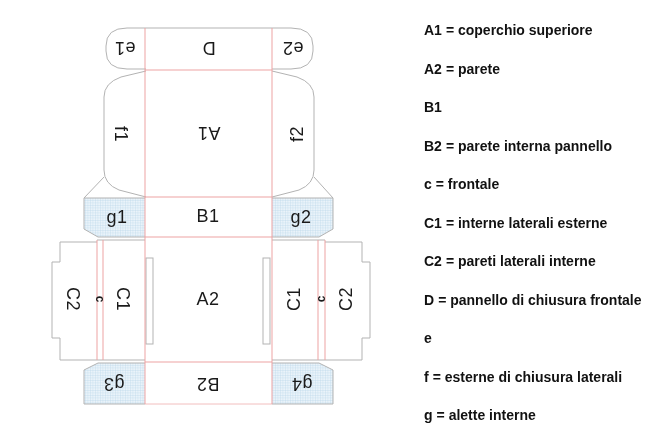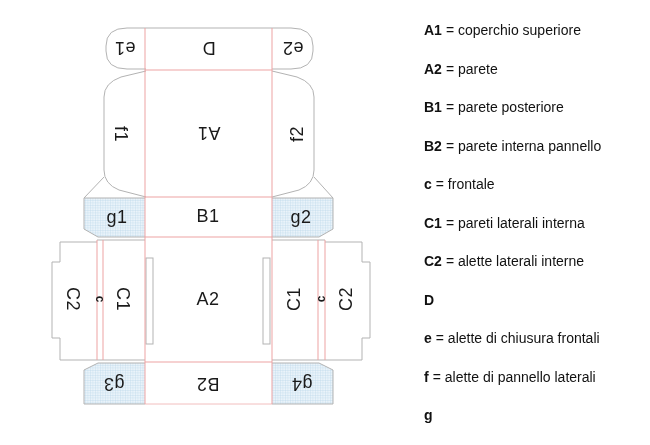--- a/index.html
+++ b/index.html
@@ -11,21 +11,21 @@
   .cut{fill:none;stroke:var(--cut-line);stroke-width:1;}
   .fold{fill:none;stroke:var(--fold-line);stroke-width:1;}
   .fold-light{fill:none;stroke:var(--fold-line);stroke-width:1;opacity:.7;}
   .hatch-fill{fill:url(#hatchpat);stroke:none;}
   .slot{fill:#ffffff;stroke:var(--cut-line);stroke-width:1;}
   .plabel{fill:var(--label);font-family:"Liberation Sans",sans-serif;font-size:18px;letter-spacing:.5px;}
   .plabel-sm{fill:var(--label);font-family:"Liberation Sans",sans-serif;font-size:12px;font-weight:bold;}
   .legend{position:absolute;left:424px;top:11px;width:224px;}
   .legend-row{height:38.5px;display:flex;align-items:center;font-size:14px;color:#111;white-space:nowrap;}
   .legend-key{font-weight:bold;margin-right:4px;}
-  .legend-text{font-weight:normal;}
+  .legend-text{font-weight:bold;}
 </style>
 </head>
 <body>
 
 <div class="stage">
 
   <svg width="420" height="445" viewBox="0 0 420 445">
     <defs>
       <pattern id="hatchpat" patternUnits="userSpaceOnUse" width="2.5" height="2.5">
         <rect width="2.5" height="2.5" fill="#eaf3fa"></rect>
@@ -101,47 +101,47 @@
     <div class="legend-row">
         <span class="legend-key">A1</span>
         <span class="legend-text">= coperchio superiore</span>
       </div>
     <div class="legend-row">
         <span class="legend-key">A2</span>
         <span class="legend-text">= parete</span>
       </div>
     <div class="legend-row">
         <span class="legend-key">B1</span>
-        <span class="legend-text">= parete posteriore</span>
       </div>
     <div class="legend-row">
         <span class="legend-key">B2</span>
         <span class="legend-text">= parete interna pannello</span>
       </div>
     <div class="legend-row">
         <span class="legend-key">c</span>
         <span class="legend-text">= frontale</span>
       </div>
     <div class="legend-row">
         <span class="legend-key">C1</span>
-        <span class="legend-text">= pareti laterali interna</span>
+        <span class="legend-text">= interne laterali esterne</span>
       </div>
     <div class="legend-row">
         <span class="legend-key">C2</span>
-        <span class="legend-text">= alette laterali interne</span>
+        <span class="legend-text">= pareti laterali interne</span>
       </div>
     <div class="legend-row">
         <span class="legend-key">D</span>
+        <span class="legend-text">= pannello di chiusura frontale</span>
       </div>
     <div class="legend-row">
         <span class="legend-key">e</span>
-        <span class="legend-text">= alette di chiusura frontali</span>
       </div>
     <div class="legend-row">
         <span class="legend-key">f</span>
-        <span class="legend-text">= alette di pannello laterali</span>
+        <span class="legend-text">= esterne di chiusura laterali</span>
       </div>
     <div class="legend-row">
         <span class="legend-key">g</span>
+        <span class="legend-text">= alette interne</span>
       </div>
   </div>
 
 </div>
 
 </body></html>

